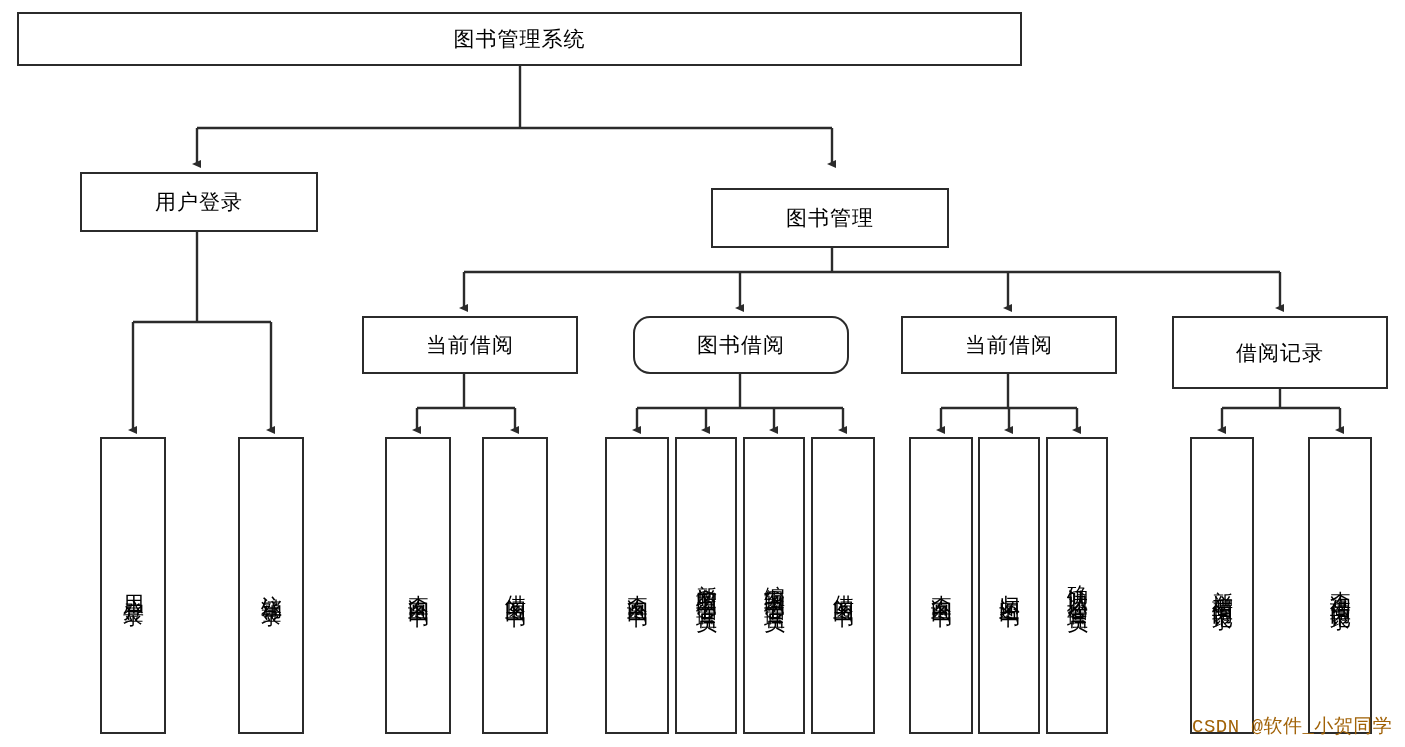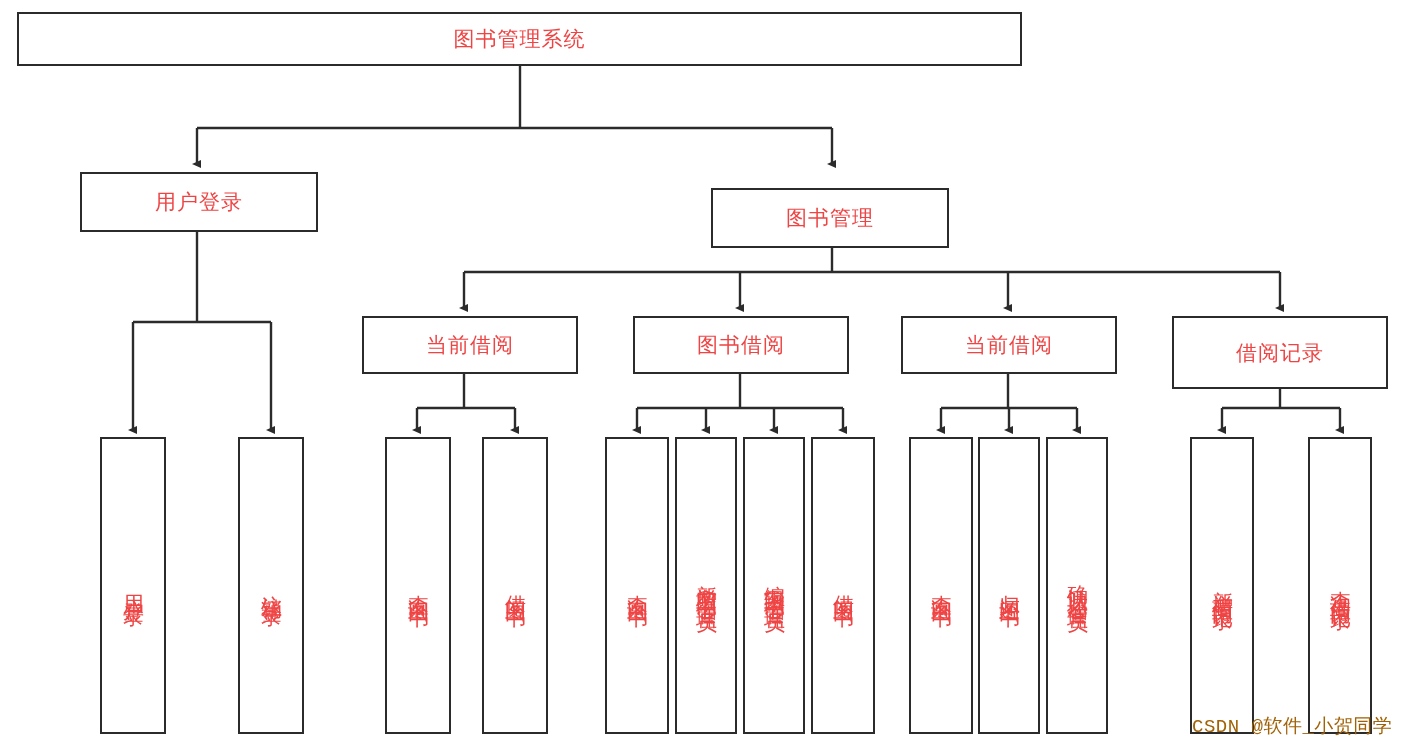--- a/index.html
+++ b/index.html
@@ -25,21 +25,21 @@
     pointer-events: none;
   }
   .node {
     position: absolute;
     box-sizing: border-box;
     background: #ffffff;
     border: 2px solid #2b2b2b;
     display: flex;
     align-items: center;
     justify-content: center;
-    color: #ef4444;
+    color: #000000;
   }
   .node.h-node {
     font-size: 21px;
     letter-spacing: 1px;
   }
   .node.v-node {
     font-size: 21px;
   }
   .v-label {
     writing-mode: vertical-rl;
@@ -126,21 +126,21 @@
   <div class="node h-node" style="left:80px; top:172px; width:238px; height:60px;">
     <span class="h-label">用户登录</span>
   </div>
   <div class="node h-node" style="left:711px; top:188px; width:238px; height:60px;">
     <span class="h-label">图书管理</span>
   </div>
 
   <div class="node h-node" style="left:362px; top:316px; width:216px; height:58px;">
     <span class="h-label">当前借阅</span>
   </div>
-  <div class="node h-node" style="left:633px; top:316px; width:216px; height:58px;">
+  <div class="node h-node" style="left:633px; top:316px; width:216px; height:58px;border-radius:17px;">
     <span class="h-label">图书借阅</span>
   </div>
   <div class="node h-node" style="left:901px; top:316px; width:216px; height:58px;">
     <span class="h-label">当前借阅</span>
   </div>
   <div class="node h-node" style="left:1172px; top:316px; width:216px; height:73px;">
     <span class="h-label">借阅记录</span>
   </div>
 
   <div class="node v-node" style="left:100px; top:437px; width:66px; height:297px;">

